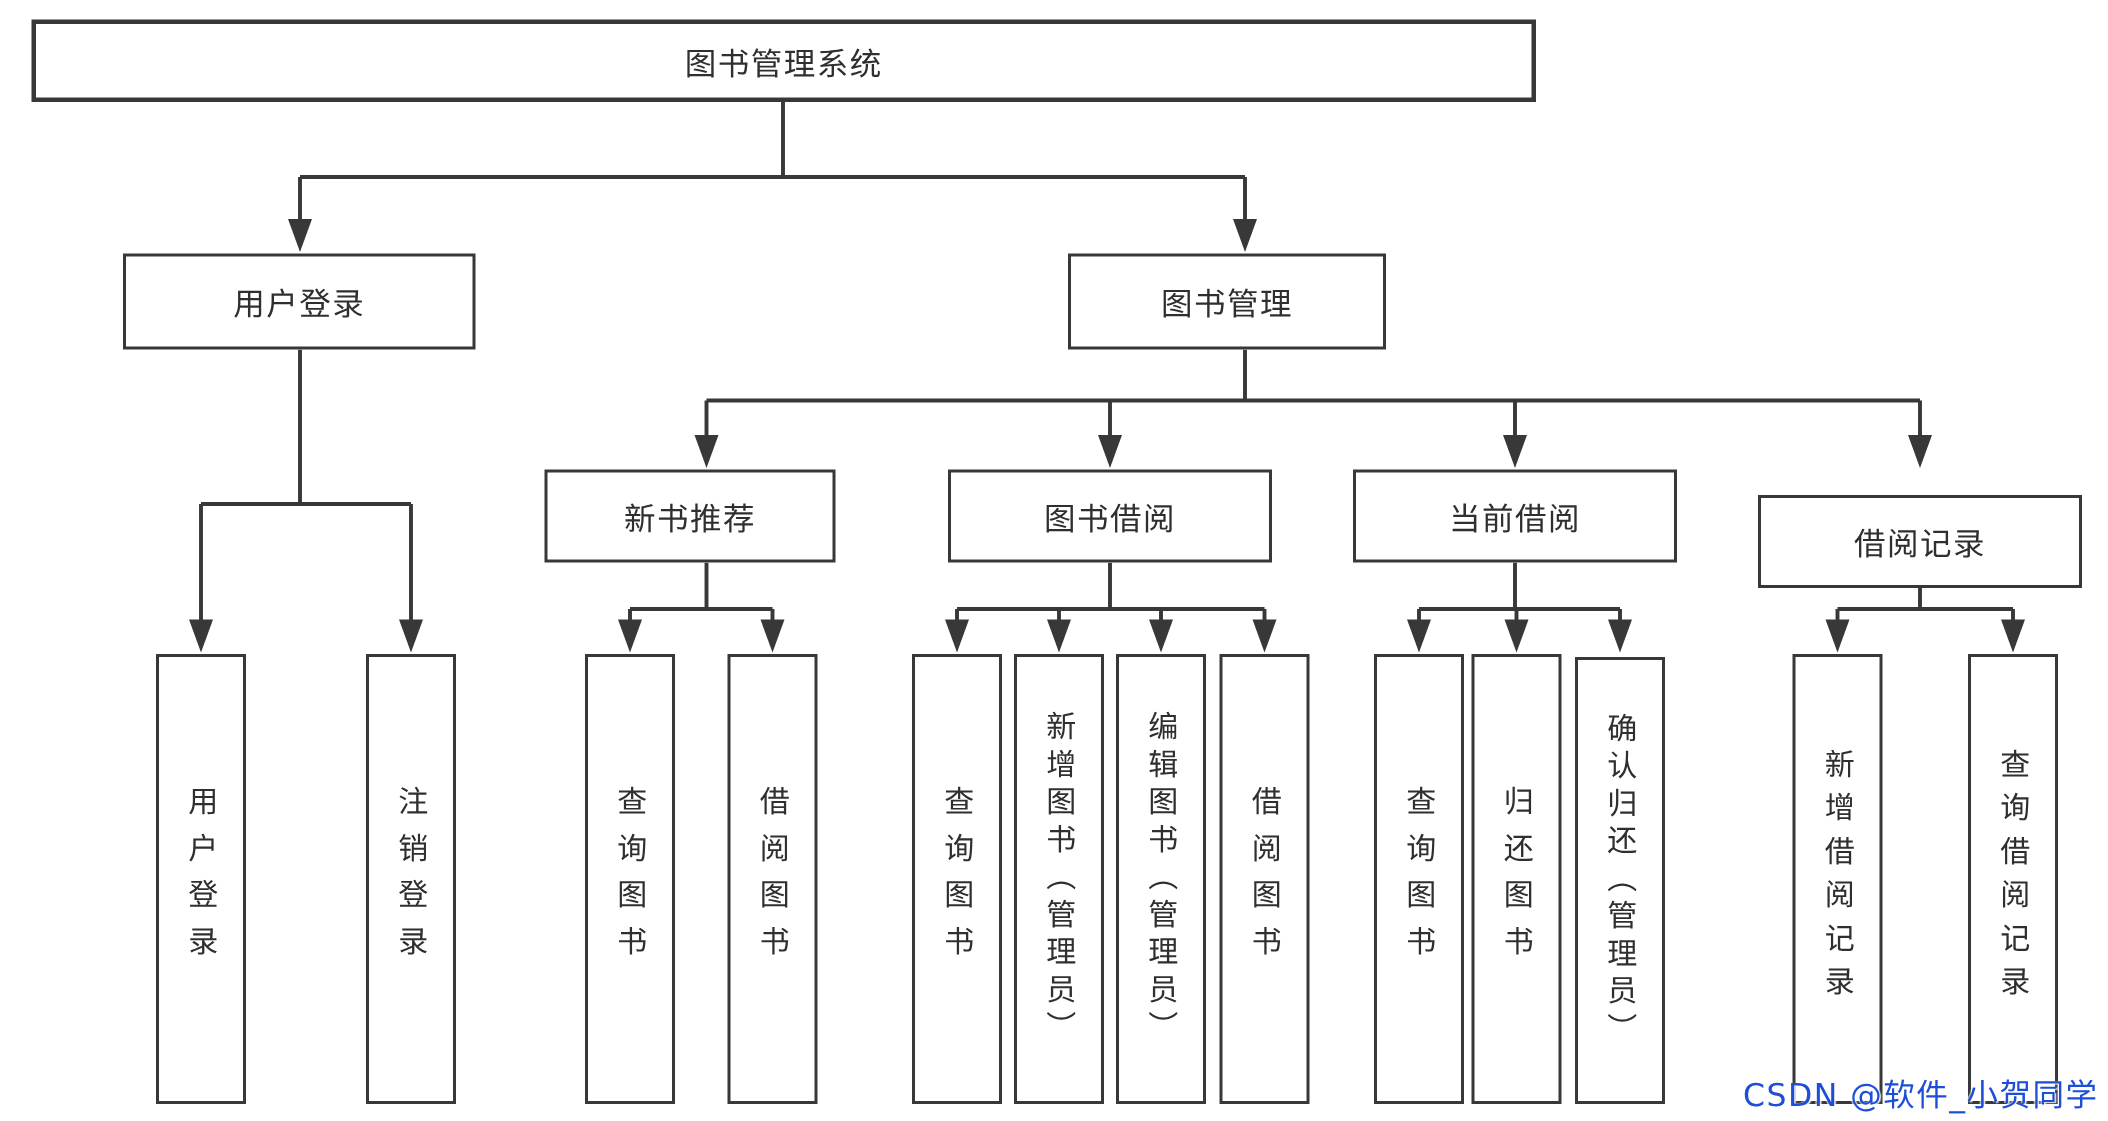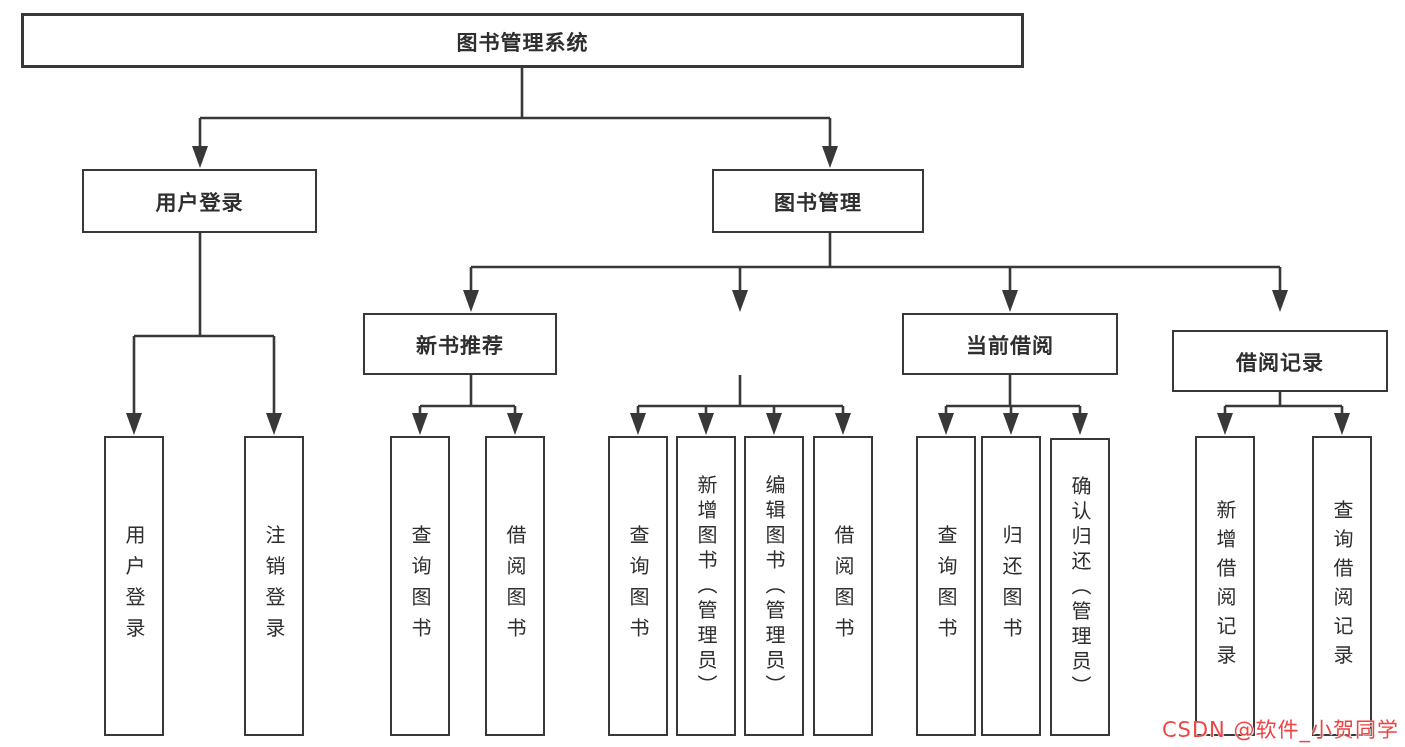--- a/index.html
+++ b/index.html
@@ -16,40 +16,40 @@
     box-sizing:border-box;
     background:#ffffff;
     border:2.5px solid #383838;
     color:#2f2f2f;
     display:flex;align-items:center;justify-content:center;
     z-index:2;
   }
   .lvl{
     font-size:21px;
     letter-spacing:1px;
-    font-weight:700;
+    font-weight:400;
   }
   .root{border-width:3px;}
   .leaf{
     writing-mode:vertical-rl;
     text-orientation:mixed;
     font-size:20px;
     font-weight:500;
     line-height:1;
     text-align:center;
   }
   .ls4{letter-spacing:11px;}
   .ls6{letter-spacing:9px;}
   .ls9{letter-spacing:5px;}
   .watermark{
     position:absolute;
     right:6px;bottom:4px;
     z-index:3;
     font-size:21px;
-    color:#ef4444;
+    color:#1d4ed8;
     text-shadow:1px 1px 1px #ffffff, -1px 0 0 rgba(255,255,255,0.6);
     letter-spacing:1px;
     white-space:nowrap;
   }
 </style>
 </head>
 <body>
 
 <div class="stage">
 
@@ -85,20 +85,21 @@
         <polygon points="1334,413 1350,413 1342,435"></polygon>
       </g>
   </svg>
 
   <div class="node lvl root" style="left:21px;top:13px;width:1003px;height:55px">图书管理系统</div>
 
   <div class="node lvl" style="left:82px;top:169px;width:235px;height:64px">用户登录</div>
   <div class="node lvl" style="left:712px;top:169px;width:212px;height:64px">图书管理</div>
 
   <div class="node lvl" style="left:363px;top:313px;width:194px;height:62px">新书推荐</div>
+  <div class="node lvl" style="left:632px;top:313px;width:216px;height:62px">图书借阅</div>
   <div class="node lvl" style="left:902px;top:313px;width:216px;height:62px">当前借阅</div>
   <div class="node lvl" style="left:1172px;top:330px;width:216px;height:62px">借阅记录</div>
 
   <div class="node leaf ls4" style="left:104px;top:436px;width:60px;height:300px">用户登录</div>
   <div class="node leaf ls4" style="left:244px;top:436px;width:60px;height:300px">注销登录</div>
 
   <div class="node leaf ls4" style="left:390px;top:436px;width:60px;height:300px">查询图书</div>
   <div class="node leaf ls4" style="left:485px;top:436px;width:60px;height:300px">借阅图书</div>
 
   <div class="node leaf ls4" style="left:608px;top:436px;width:60px;height:300px">查询图书</div>

